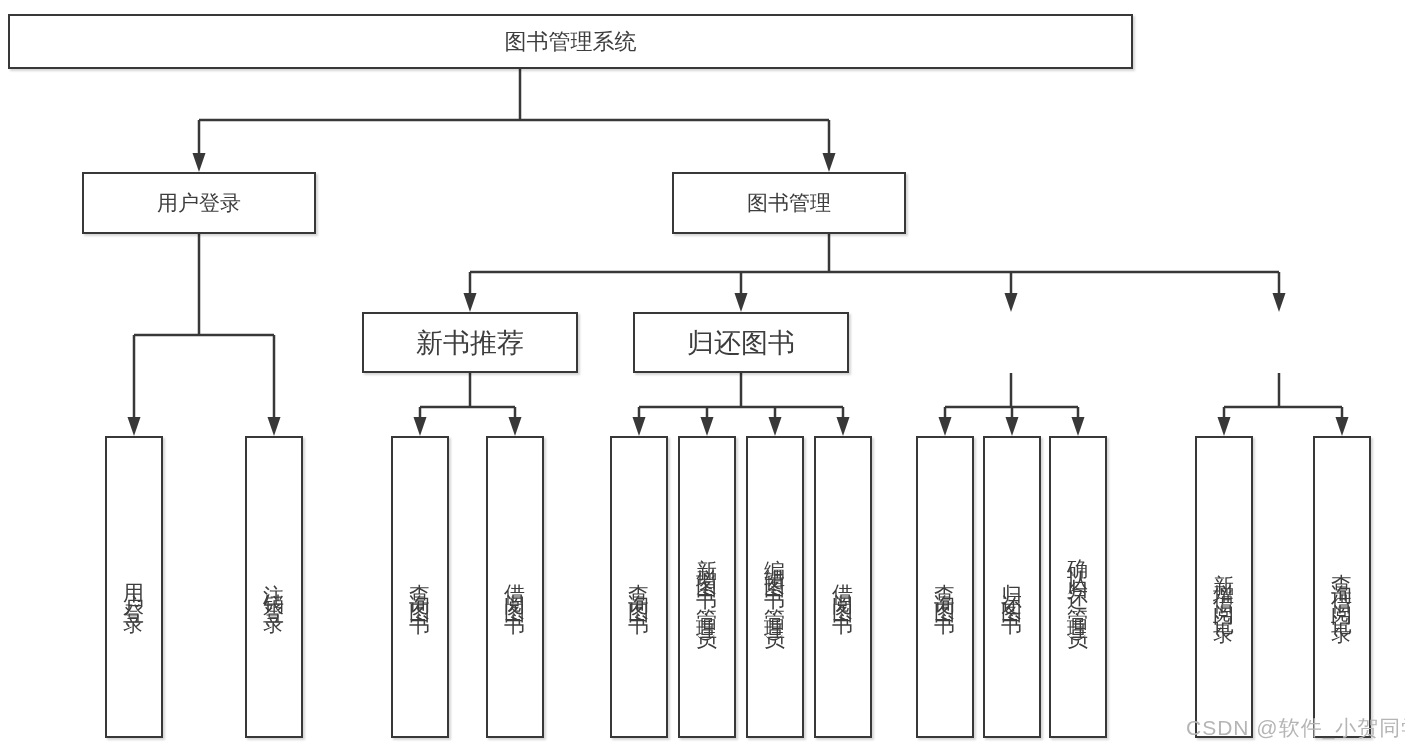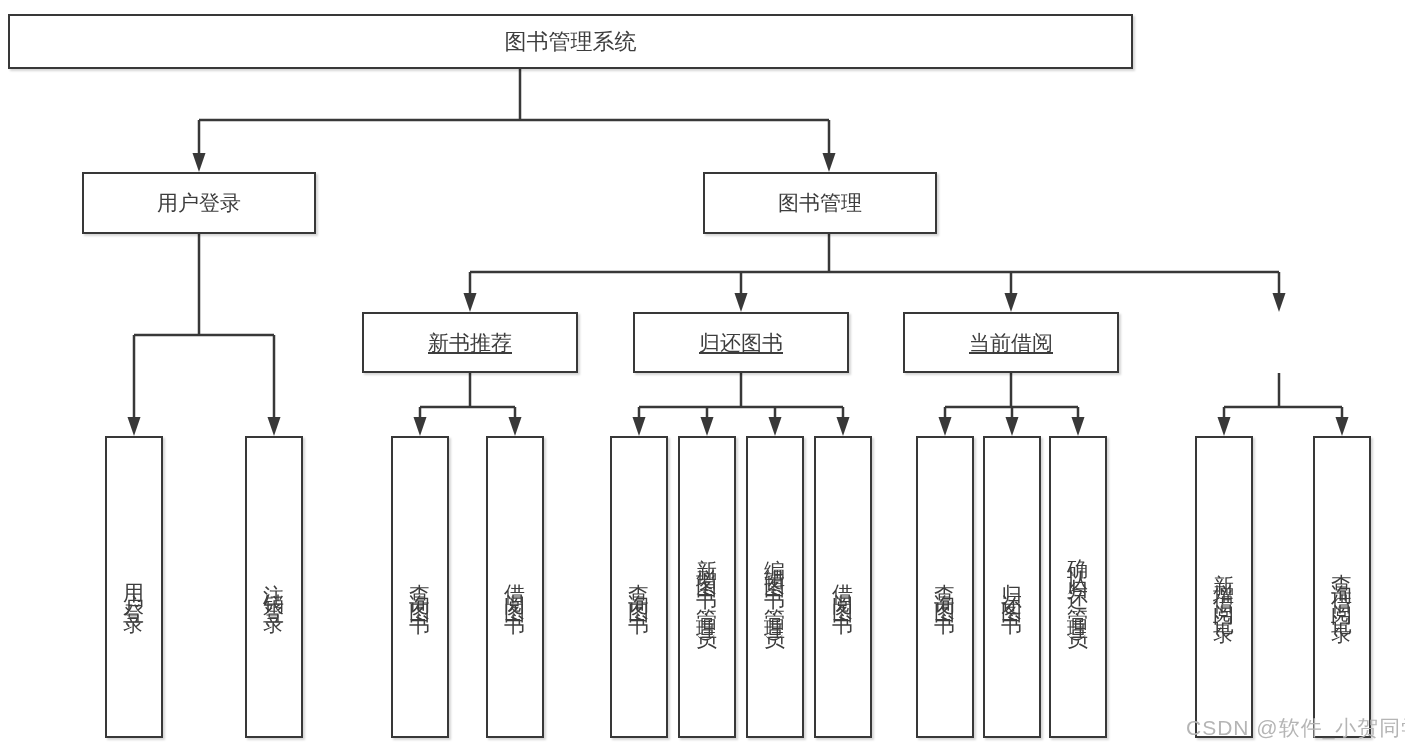--- a/index.html
+++ b/index.html
@@ -12,21 +12,21 @@
   .wires .arr{fill:var(--line,#383838);stroke:none;}
   .box{
     position:absolute;box-sizing:border-box;background:#ffffff;
     border:2.5px solid var(--line,#383838);
     box-shadow:2px 2px 2px rgba(0,0,0,0.16);
     display:flex;align-items:center;justify-content:center;
     color:var(--text,#3d3d3d);z-index:2;
   }
   .root{left:8px;top:14px;width:1125px;height:55px;font-size:22px;}
   .l2{top:172px;width:234px;height:62px;font-size:21px;}
-  .l3{top:312px;width:216px;height:61px;font-size:21px;text-decoration:underline;}
+  .l3{top:312px;width:216px;height:61px;font-size:27px;}
   .leaf{top:436px;width:58px;height:302px;}
   .leaf span{
     writing-mode:vertical-rl;text-orientation:mixed;
     font-size:21px;line-height:1;letter-spacing:10px;
   }
   .watermark{
     position:absolute;left:1186px;top:714px;z-index:5;
     color:var(--watermark,#b5b5b5);font-size:21px;letter-spacing:1px;
     white-space:nowrap;
   }
@@ -72,32 +72,29 @@
     <path class="arr" d="M1342,436 l-6.5,-19 h13 z"></path>
   </svg>
 
   <div class="box root">
     <span>图书管理系统</span>
   </div>
 
   <div class="box l2" style="left:82px">
     <span>用户登录</span>
   </div>
-  <div class="box l2" style="left:703px">
+  <div class="box l2" style="left:672px">
     <span>图书管理</span>
   </div>
 
   <div class="box l3" style="left:362px">
     <span>新书推荐</span>
   </div>
   <div class="box l3" style="left:633px">
     <span>归还图书</span>
-  </div>
-  <div class="box l3" style="left:903px">
-    <span>当前借阅</span>
   </div>
 
   <div class="box leaf" style="left:105px">
     <span>用户登录</span>
   </div>
   <div class="box leaf" style="left:245px">
     <span>注销登录</span>
   </div>
 
   <div class="box leaf" style="left:391px">

